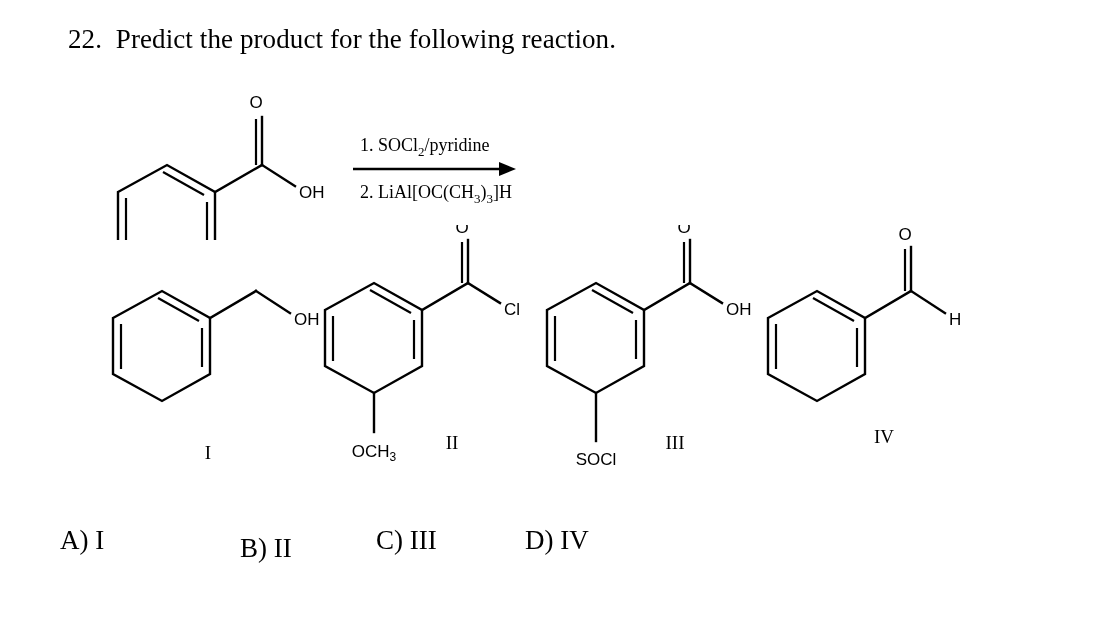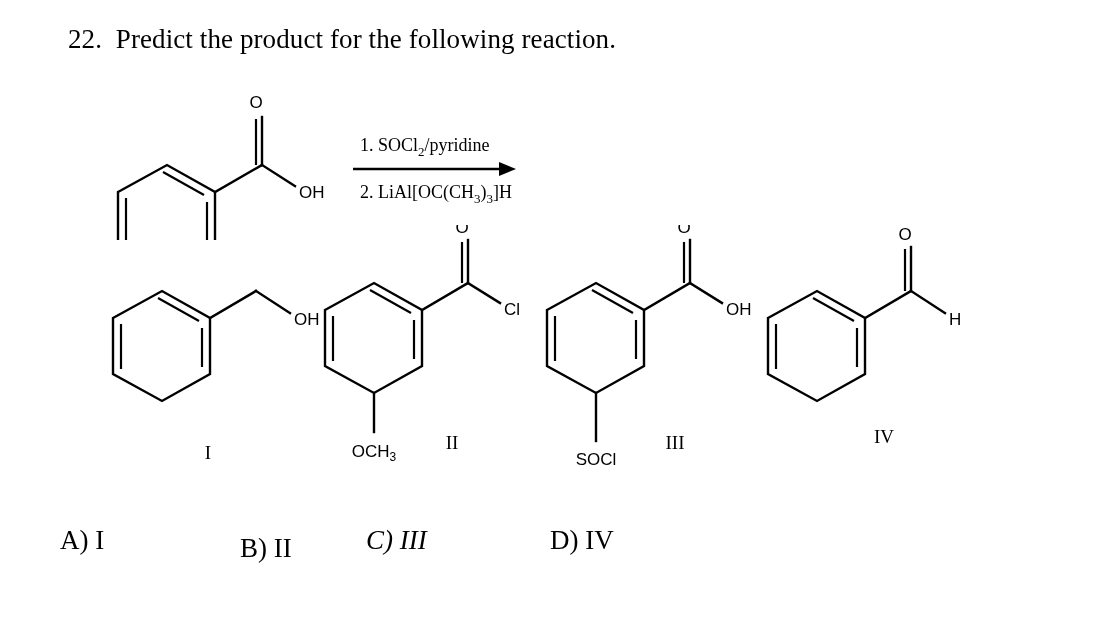--- a/index.html
+++ b/index.html
@@ -47,22 +47,22 @@
     margin-top: 20px;
   }
   .ans {
     position: absolute;
     font-size: 27px;
     font-family: "Liberation Serif", serif;
     white-space: pre;
   }
   #ans-a { left: 60px;  top: 0px; }
   #ans-b { left: 240px; top: 8px; }
-  #ans-c { left: 366px; top: 0px; font-style: italic; }
-  #ans-d { left: 550px; top: 0px; }
+  #ans-c { left: 376px; top: 0px; }
+  #ans-d { left: 525px; top: 0px; }
 
   svg { display: block; }
   .bond {
     stroke: #000000;
     stroke-width: 2.4;
     fill: none;
     stroke-linecap: square;
   }
   .bond-inner {
     stroke: #000000;

